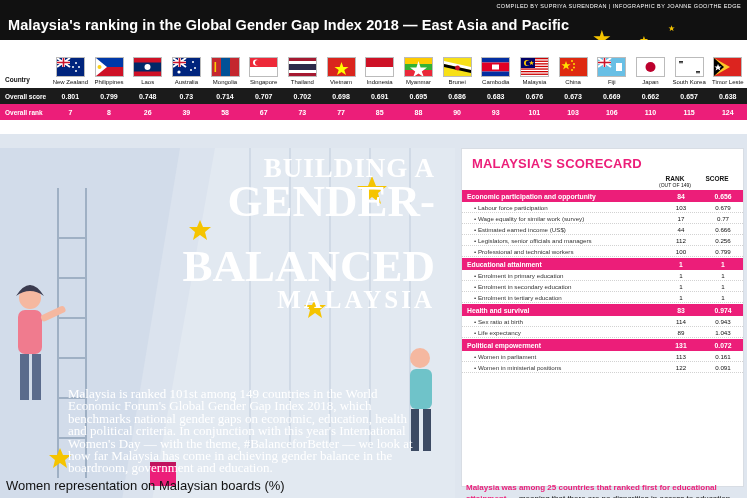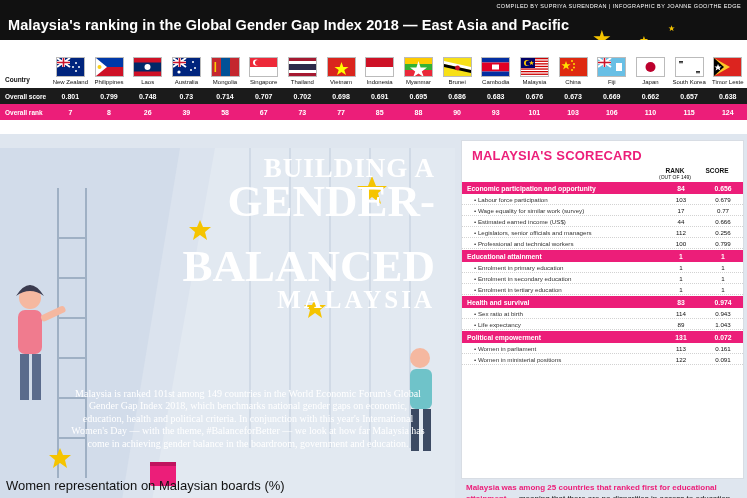--- a/index.html
+++ b/index.html
@@ -39,26 +39,26 @@
   
   .body{position:absolute;top:134px;left:0;width:747px;height:364px;background:#dfe6ef;overflow:hidden;}
   .bluepanel{position:absolute;left:0;top:14px;width:455px;height:364px;background:#d9e2ec;font-family:Liberation Serif, serif;}
 
   .bigtitle{position:absolute;left:105px;top:8px;width:330px;color:#fff;text-align:right;line-height:.92;}
   .bt1{font-size:27px;font-weight:bold;letter-spacing:1px;}
   .bt2{font-size:45px;font-weight:bold;letter-spacing:0px;}
   .bt3{font-size:45px;font-weight:bold;margin-top:24px;}
   .bt4{font-size:25px;font-weight:bold;letter-spacing:3px;color:#fff;}
 
-  .paragraph{position:absolute;left:68px;top:240px;width:360px;color:#fff;font-size:10px;line-height:12.4px;text-align:center;}
+  .paragraph{position:absolute;left:68px;top:240px;width:360px;color:#fff;font-size:13px;line-height:12.4px;}
 
   .bottomtitle{position:absolute;left:6px;top:478px;font-size:13px;font-weight:normal;color:#111;}
 
   
-  .card{position:absolute;left:461px;top:6px;width:281px;height:337px;background:#fff;border:1px solid #d8dde4;}
+  .card{position:absolute;left:461px;top:14px;width:281px;height:337px;background:#fff;border:1px solid #d8dde4;}
   .card h2{margin:0;padding:7px 0 4px 10px;font-size:13px;color:#ec1e79;font-weight:bold;letter-spacing:.2px;}
   .card .hdr{display:flex;font-size:6.5px;font-weight:bold;color:#111;padding:0 6px 1px 0;justify-content:flex-end;}
   .hdr .h1{width:44px;text-align:center;}
   .hdr .h2c{width:40px;text-align:center;}
   .sect{display:flex;align-items:center;background:#ec1e79;color:#fff;font-size:6.8px;font-weight:bold;height:12px;margin:1px 0 0 0;padding-left:5px;box-sizing:border-box;}
   .sect .sname{flex:1;}
   .sect .srank{width:44px;text-align:center;}
   .sect .sscore{width:40px;text-align:center;}
   .sub{display:flex;align-items:center;color:#333;font-size:6.2px;height:11px;padding-left:12px;box-sizing:border-box;border-bottom:.5px dotted #d2d2d2;}
   .sub .sname{flex:1;}

